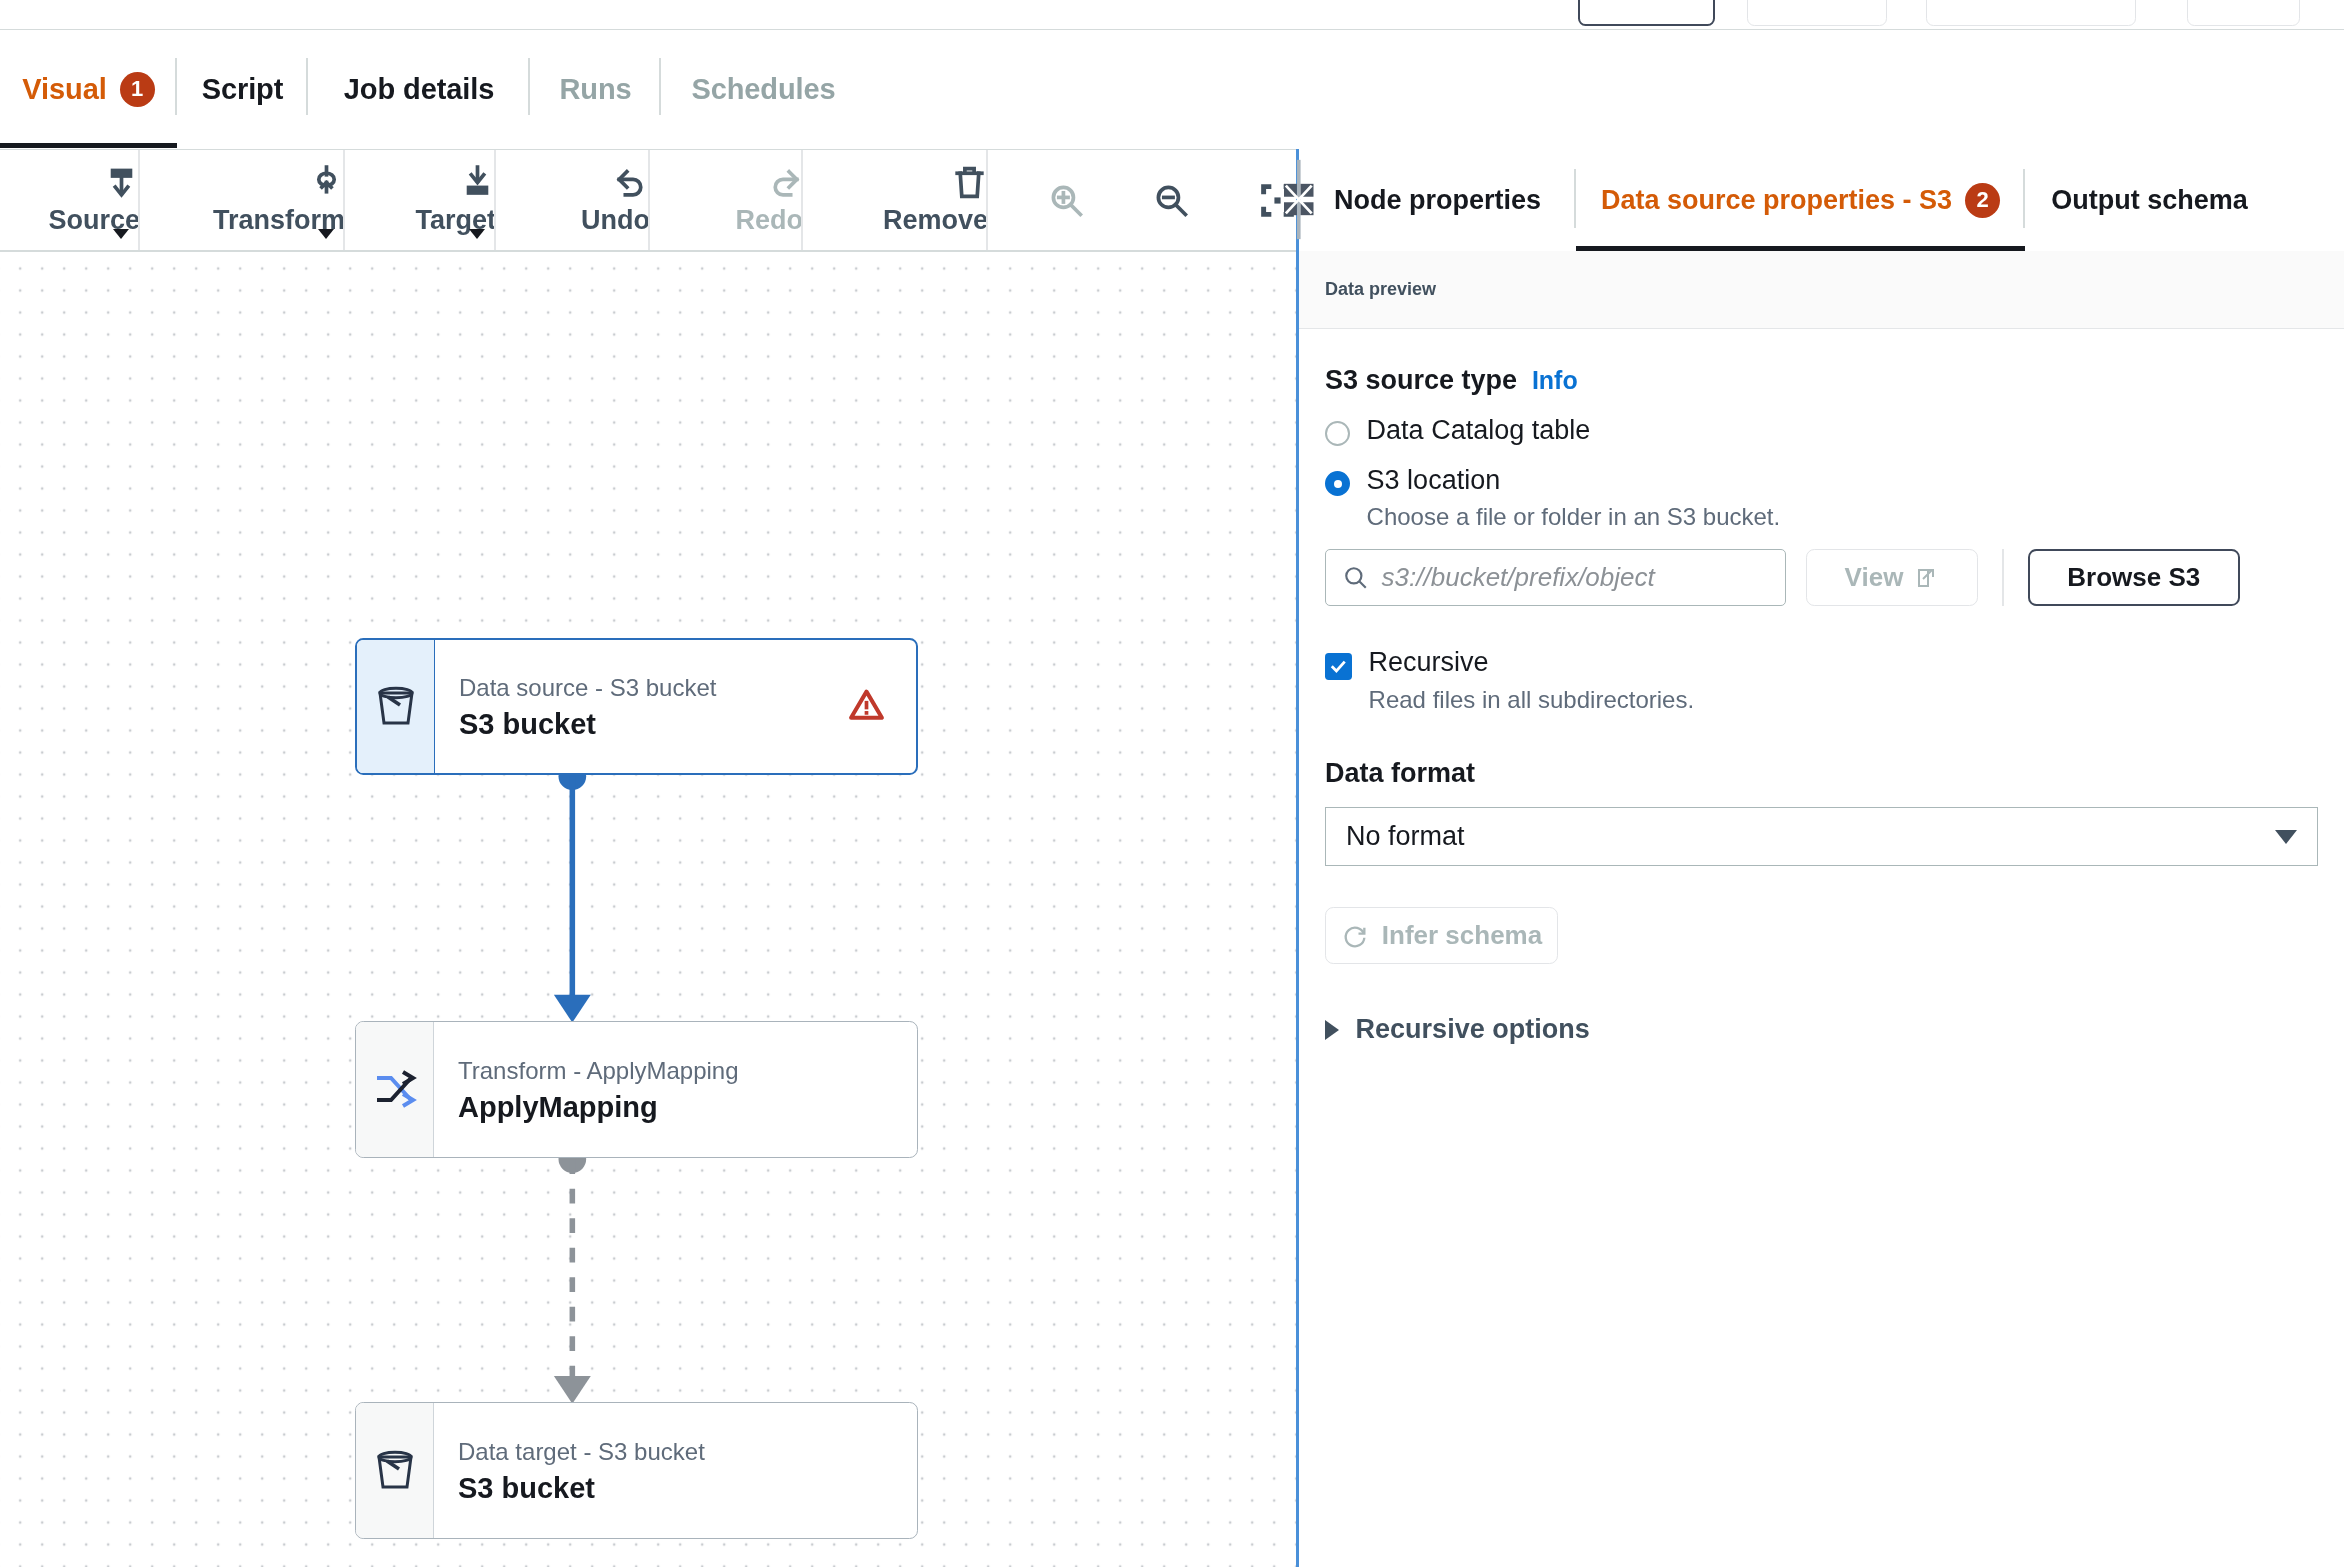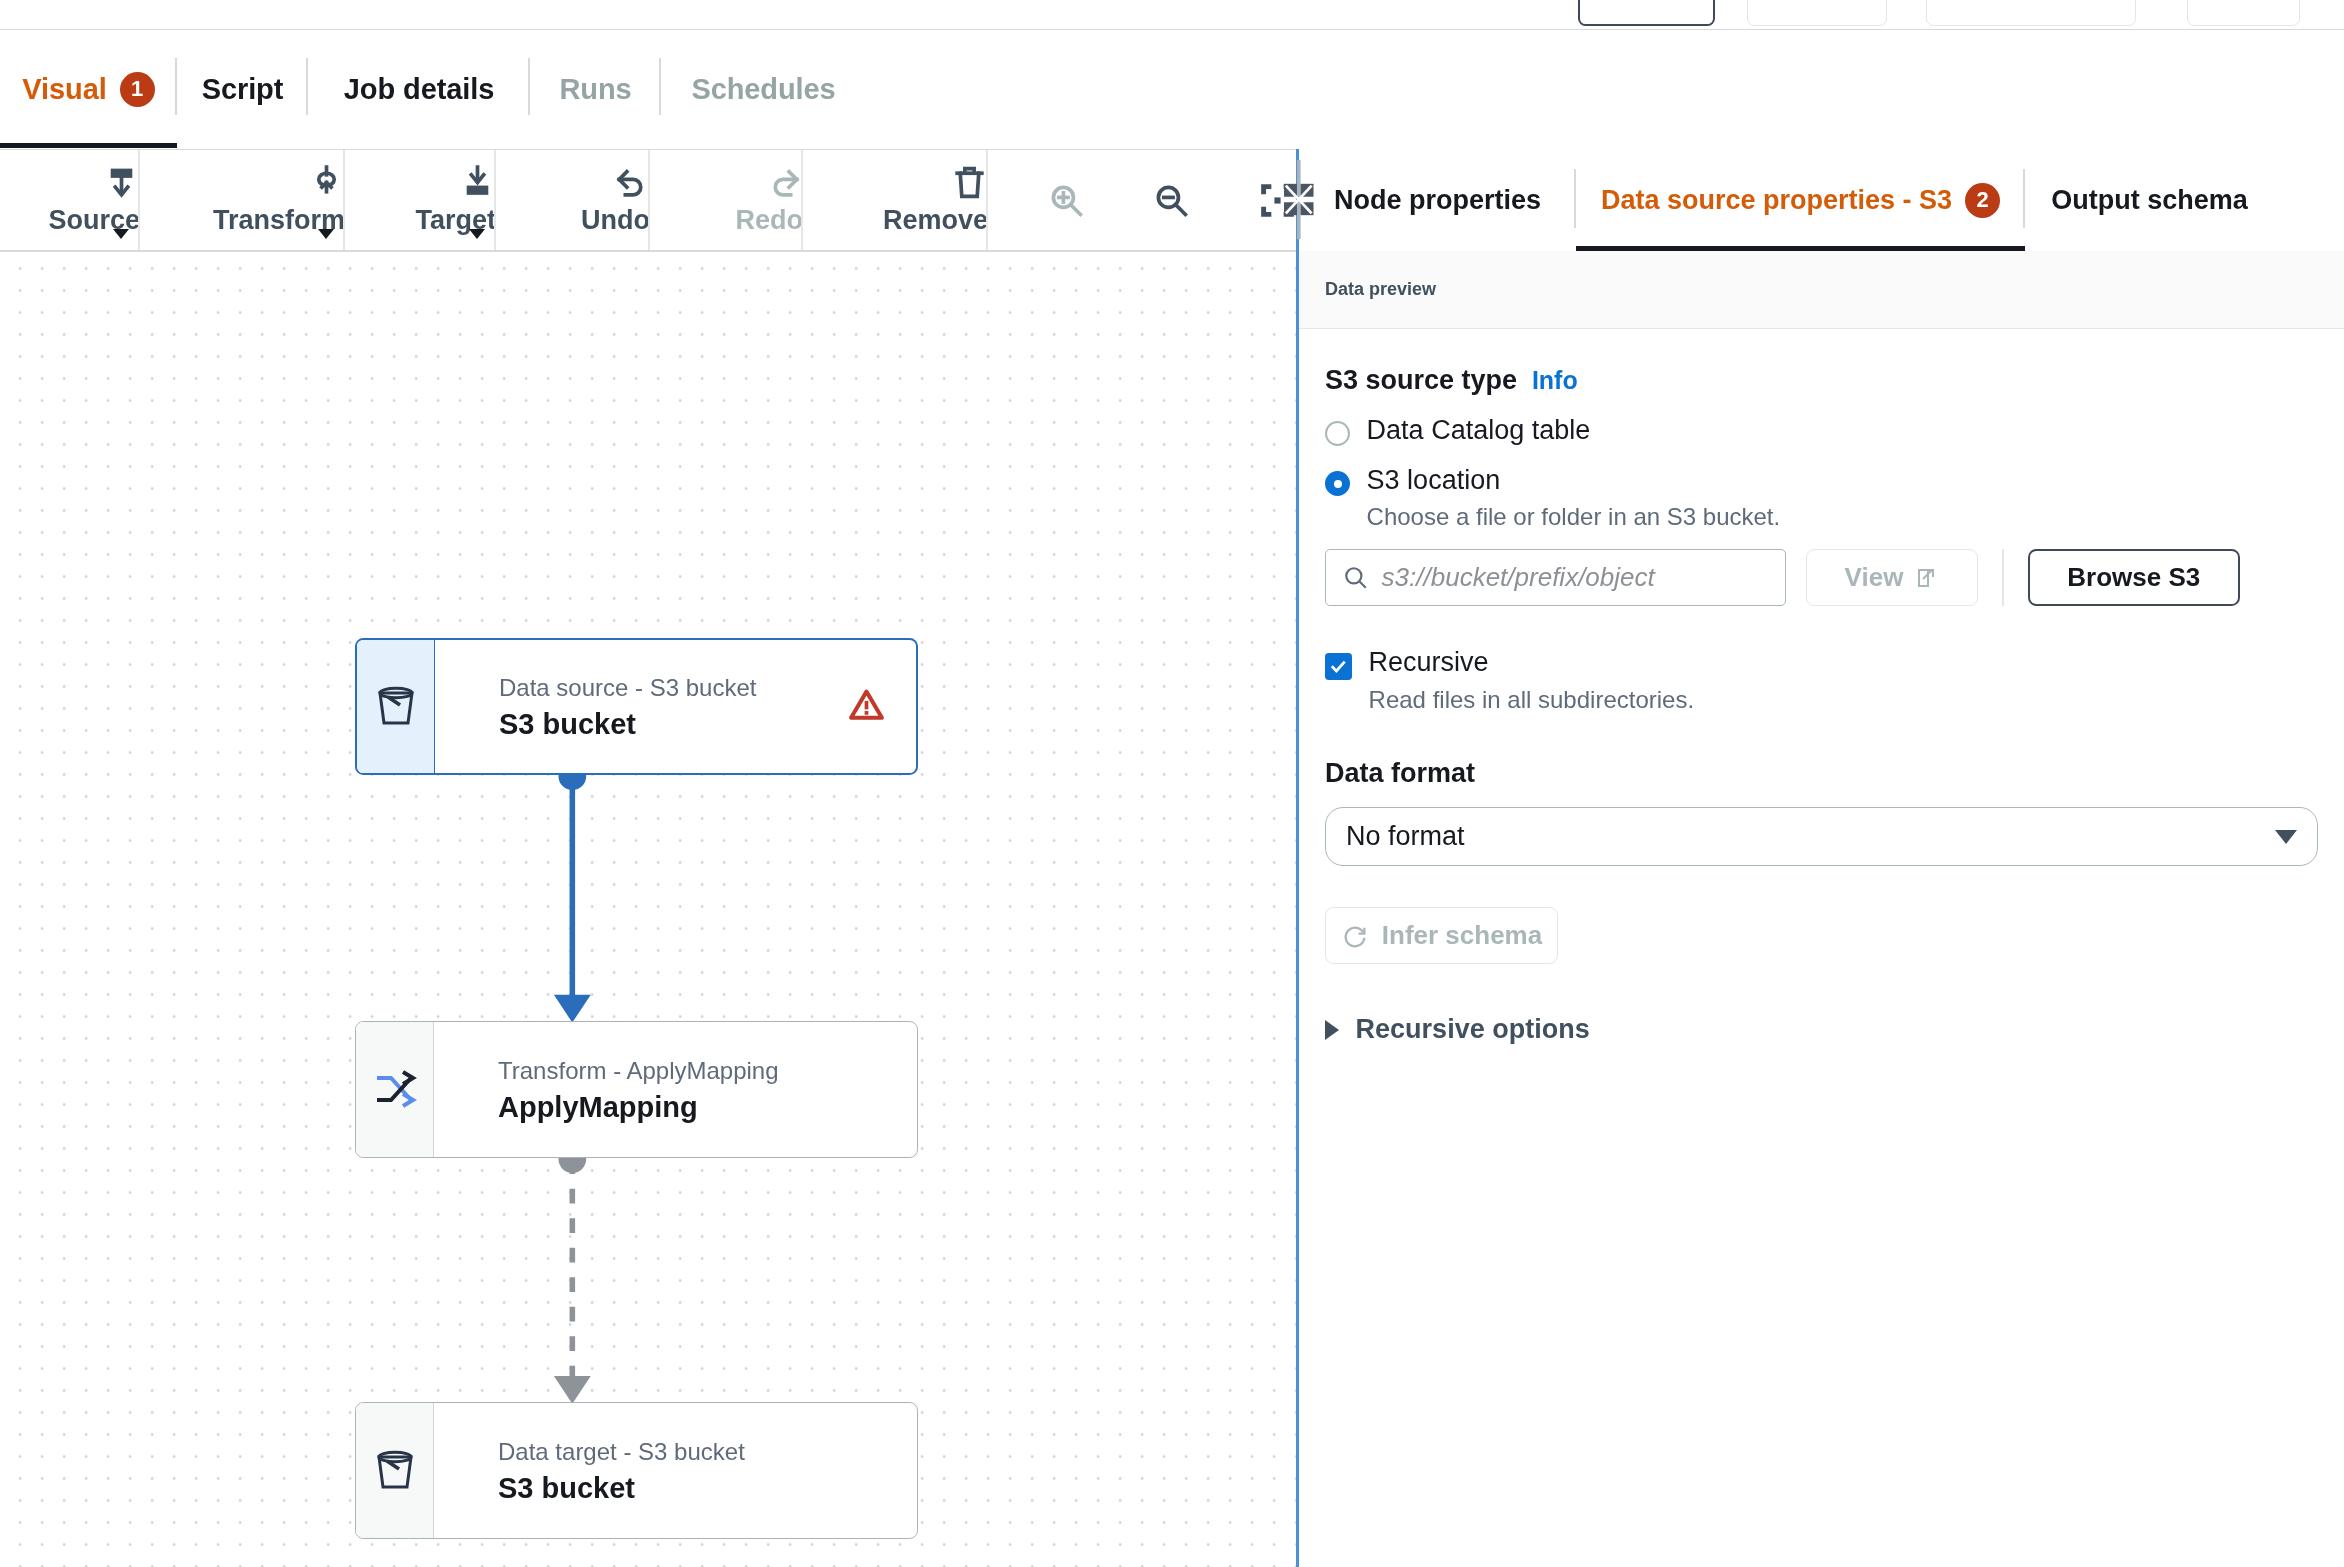--- a/index.html
+++ b/index.html
@@ -107,21 +107,21 @@
   }
   .node.selected { border: 2.8px solid #2a6ebb; }
   .node .iconcell {
     width: 78px; flex: 0 0 78px;
     display: flex; align-items: center; justify-content: center;
     background: #f7f8f8; border-right: 1.8px solid #cfd5da;
   }
   .node.selected .iconcell { background: #e4f0fb; border-right: 1.8px solid #2a6ebb; }
   .node .textcell {
     flex: 1; display: flex; flex-direction: column; justify-content: center;
-    padding-left: 24px; position: relative; margin-left: 40px;
+    padding-left: 24px; position: relative;
   }
   .node .ntype { font-size: 24px; color: #5f6b7a; line-height: 1.3; }
   .node .nname { font-size: 29px; color: #16191f; font-weight: bold; margin-top: 5.5px; }
   .node .warn { position: absolute; right: 31px; top: 50%; transform: translateY(-50%); }
 
   
   #panel {
     position: absolute; top: 149px; left: 1296px; width: 1048px; height: 1419px;
     background: #ffffff; border-left: 3.7px solid #4a90d9;
   }
@@ -185,21 +185,21 @@
   .btn {
     display: flex; align-items: center; justify-content: center; gap: 13px;
     height: 57px; border-radius: 8.3px; background: #ffffff;
     font-size: 26px; font-weight: bold; cursor: pointer;
   }
   .btn.outline { border: 2.8px solid #40495a; color: #16191f; }
   .btn.disabled { border: 1.8px solid #e3e5e8; color: #aab7b8; cursor: default; }
 
   .select {
     display: flex; align-items: center; justify-content: space-between;
-    height: 59px; border: 1.8px solid #aab7b8; border-radius: 18px;
+    height: 59px; border: 1.8px solid #aab7b8; border-radius: 0;
     background: #ffffff; padding: 0 20px; font-size: 27px; color: #16191f;
     cursor: pointer;
   }
   .select .dncaret {
     width: 0; height: 0; border-left: 11px solid transparent;
     border-right: 11px solid transparent; border-top: 14px solid #41505e;
   }
   .adv-row { display: flex; align-items: center; cursor: pointer; }
   .adv-caret {
     width: 0; height: 0; border-top: 10px solid transparent;

